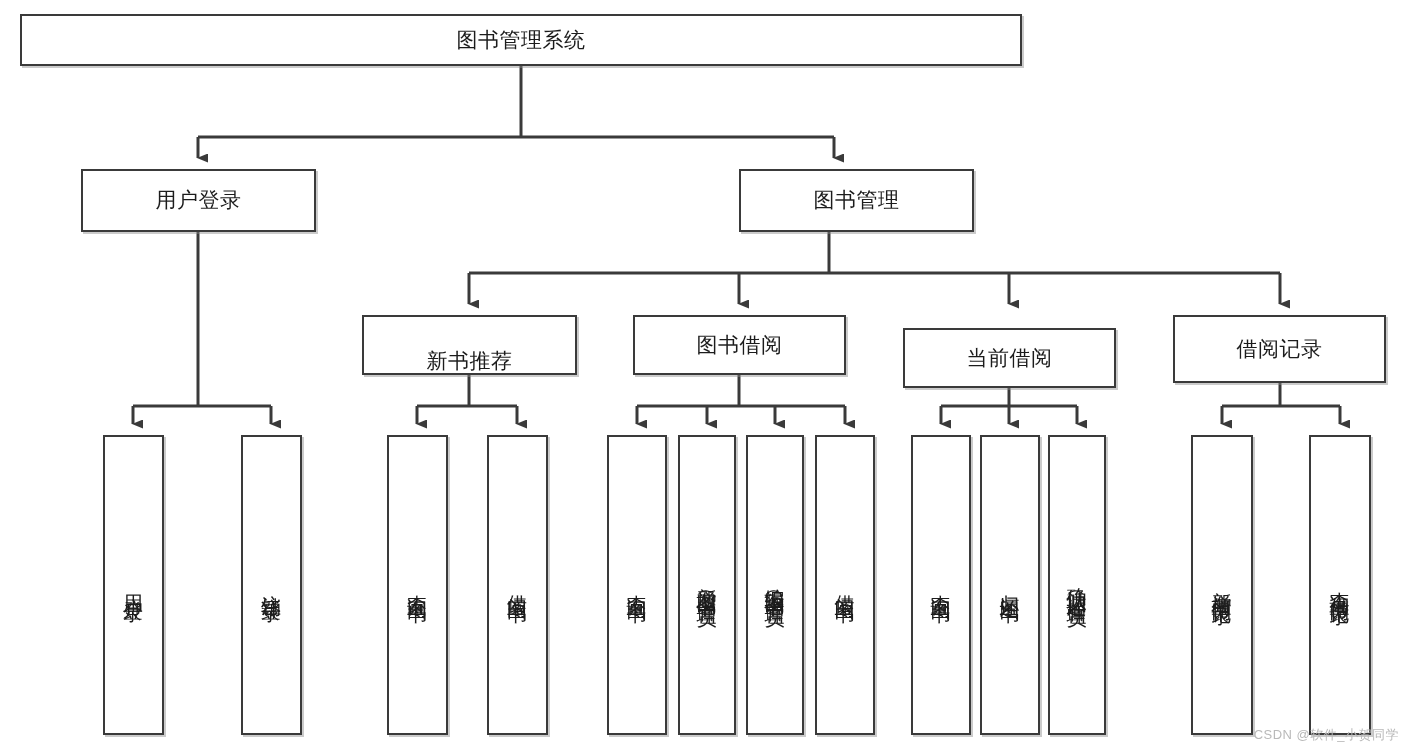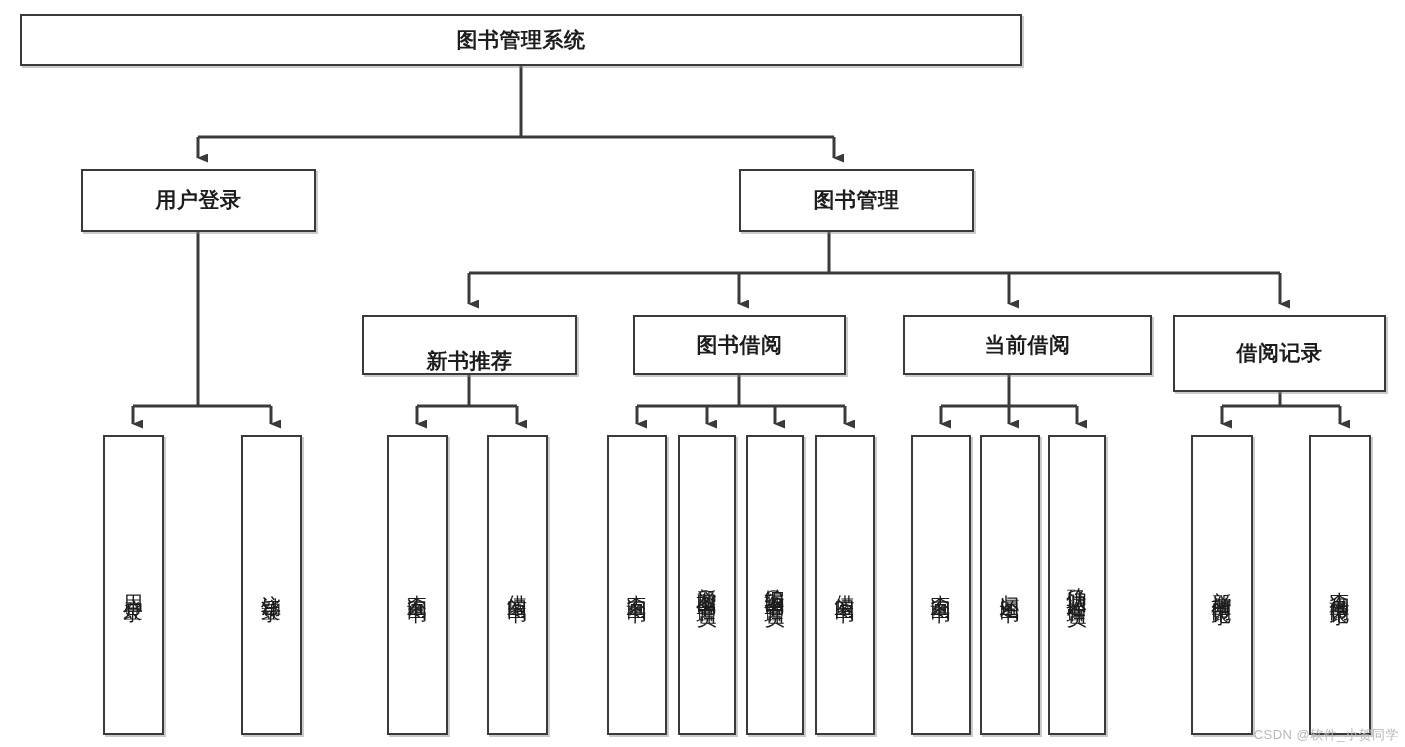--- a/index.html
+++ b/index.html
@@ -39,21 +39,20 @@
   .node-label {
     color: #1c1c1c;
     font-size: 21px;
     line-height: 1.08;
     letter-spacing: 0.5px;
     white-space: pre;
     text-align: center;
   }
   .node.horizontal .node-label {
     writing-mode: horizontal-tb;
-    font-weight: bold;
   }
   .node.vertical {
     align-items: center;
     justify-content: center;
   }
   .node.vertical .node-label {
     writing-mode: vertical-rl;
     text-orientation: upright;
     font-size: 20px;
     letter-spacing: 3px;
@@ -136,24 +135,24 @@
   <div class="node horizontal" style="left:711px; top:169px; width:235px; height:63px;margin-left:28px;">
     <span class="node-label">图书管理</span>
   </div>
 
   <div class="node horizontal" style="left:362px; top:315px; width:215px; height:60px;align-items:flex-end;">
     <span class="node-label">新书推荐</span>
   </div>
   <div class="node horizontal" style="left:633px; top:315px; width:213px; height:60px;">
     <span class="node-label">图书借阅</span>
   </div>
-  <div class="node horizontal" style="left:903px; top:315px; width:249px; height:60px;">
+  <div class="node horizontal" style="left:903px; top:328px; width:213px; height:60px;">
     <span class="node-label">当前借阅</span>
   </div>
-  <div class="node horizontal" style="left:1173px; top:315px; width:213px; height:77px;">
+  <div class="node horizontal" style="left:1173px; top:315px; width:213px; height:68px;">
     <span class="node-label">借阅记录</span>
   </div>
 
   <div class="node vertical" style="left:103px; top:435px; width:61px; height:300px;">
     <span class="node-label">用户登录</span>
   </div>
   <div class="node vertical" style="left:241px; top:435px; width:61px; height:300px;">
     <span class="node-label">注销登录</span>
   </div>
 

